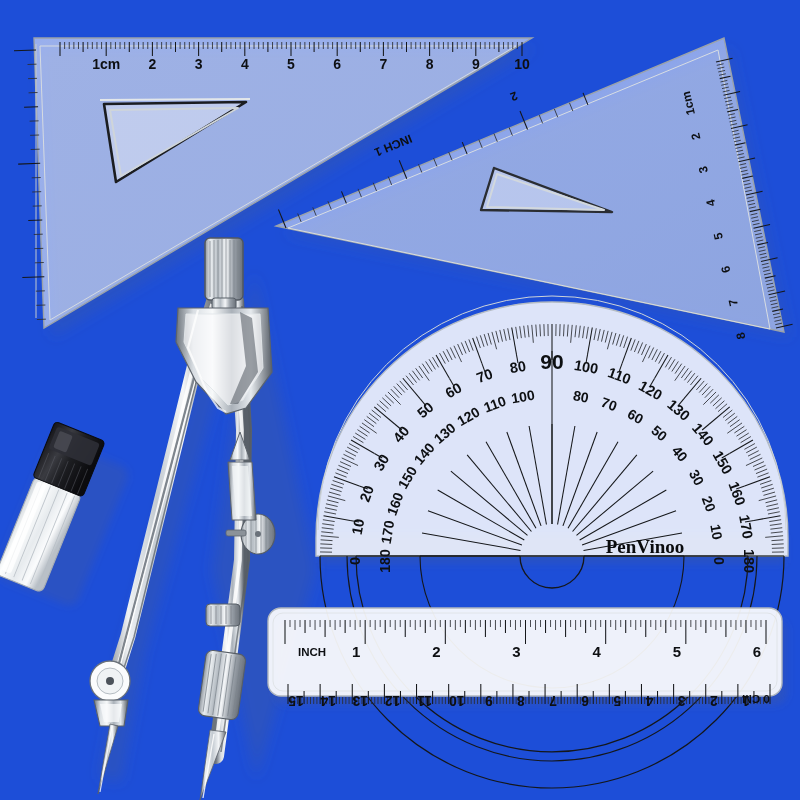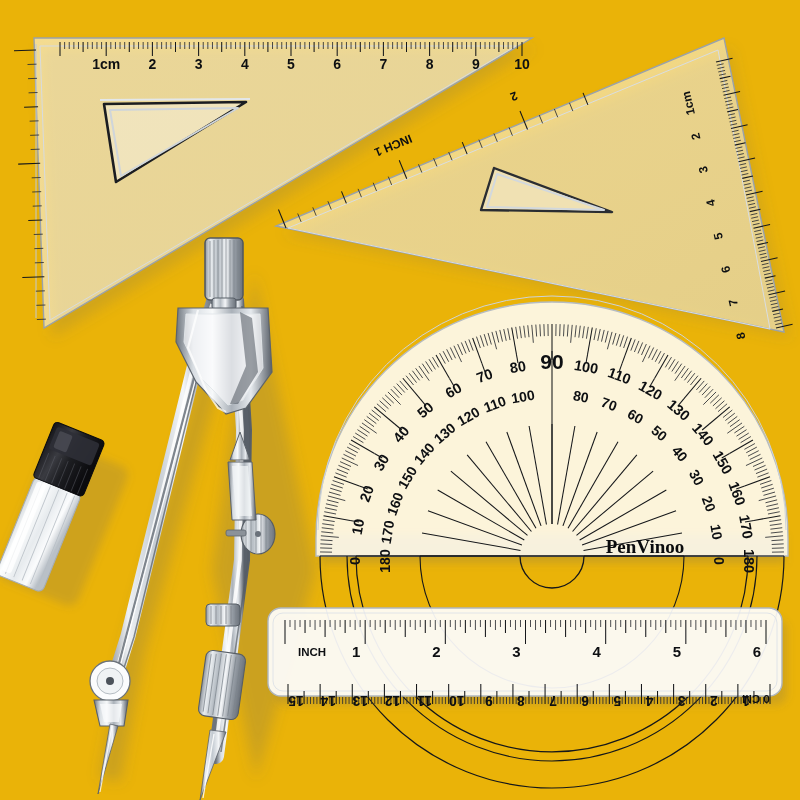--- a/index.html
+++ b/index.html
@@ -4,21 +4,21 @@
 <title>Geometry Set Product Photo</title>
 <style>
   html,body{margin:0;padding:0;background:#ffffff;}
   body{
     font-family:"Liberation Sans", sans-serif;
     -webkit-font-smoothing:antialiased;
   }
   #stage{
     position:relative;
     width:800px;height:800px;
-    background:#eab308;
+    background:#1d4ed8;
     overflow:hidden;
   }
   #stage svg.layer{
     position:absolute;left:0;top:0;width:800px;height:800px;
     overflow:visible;
   }
   .tick{stroke:#15171a;stroke-width:1.05;}
   .tick-min{stroke:#2a2d31;stroke-width:0.85;}
   .num{
     font-family:"Liberation Sans", sans-serif;

